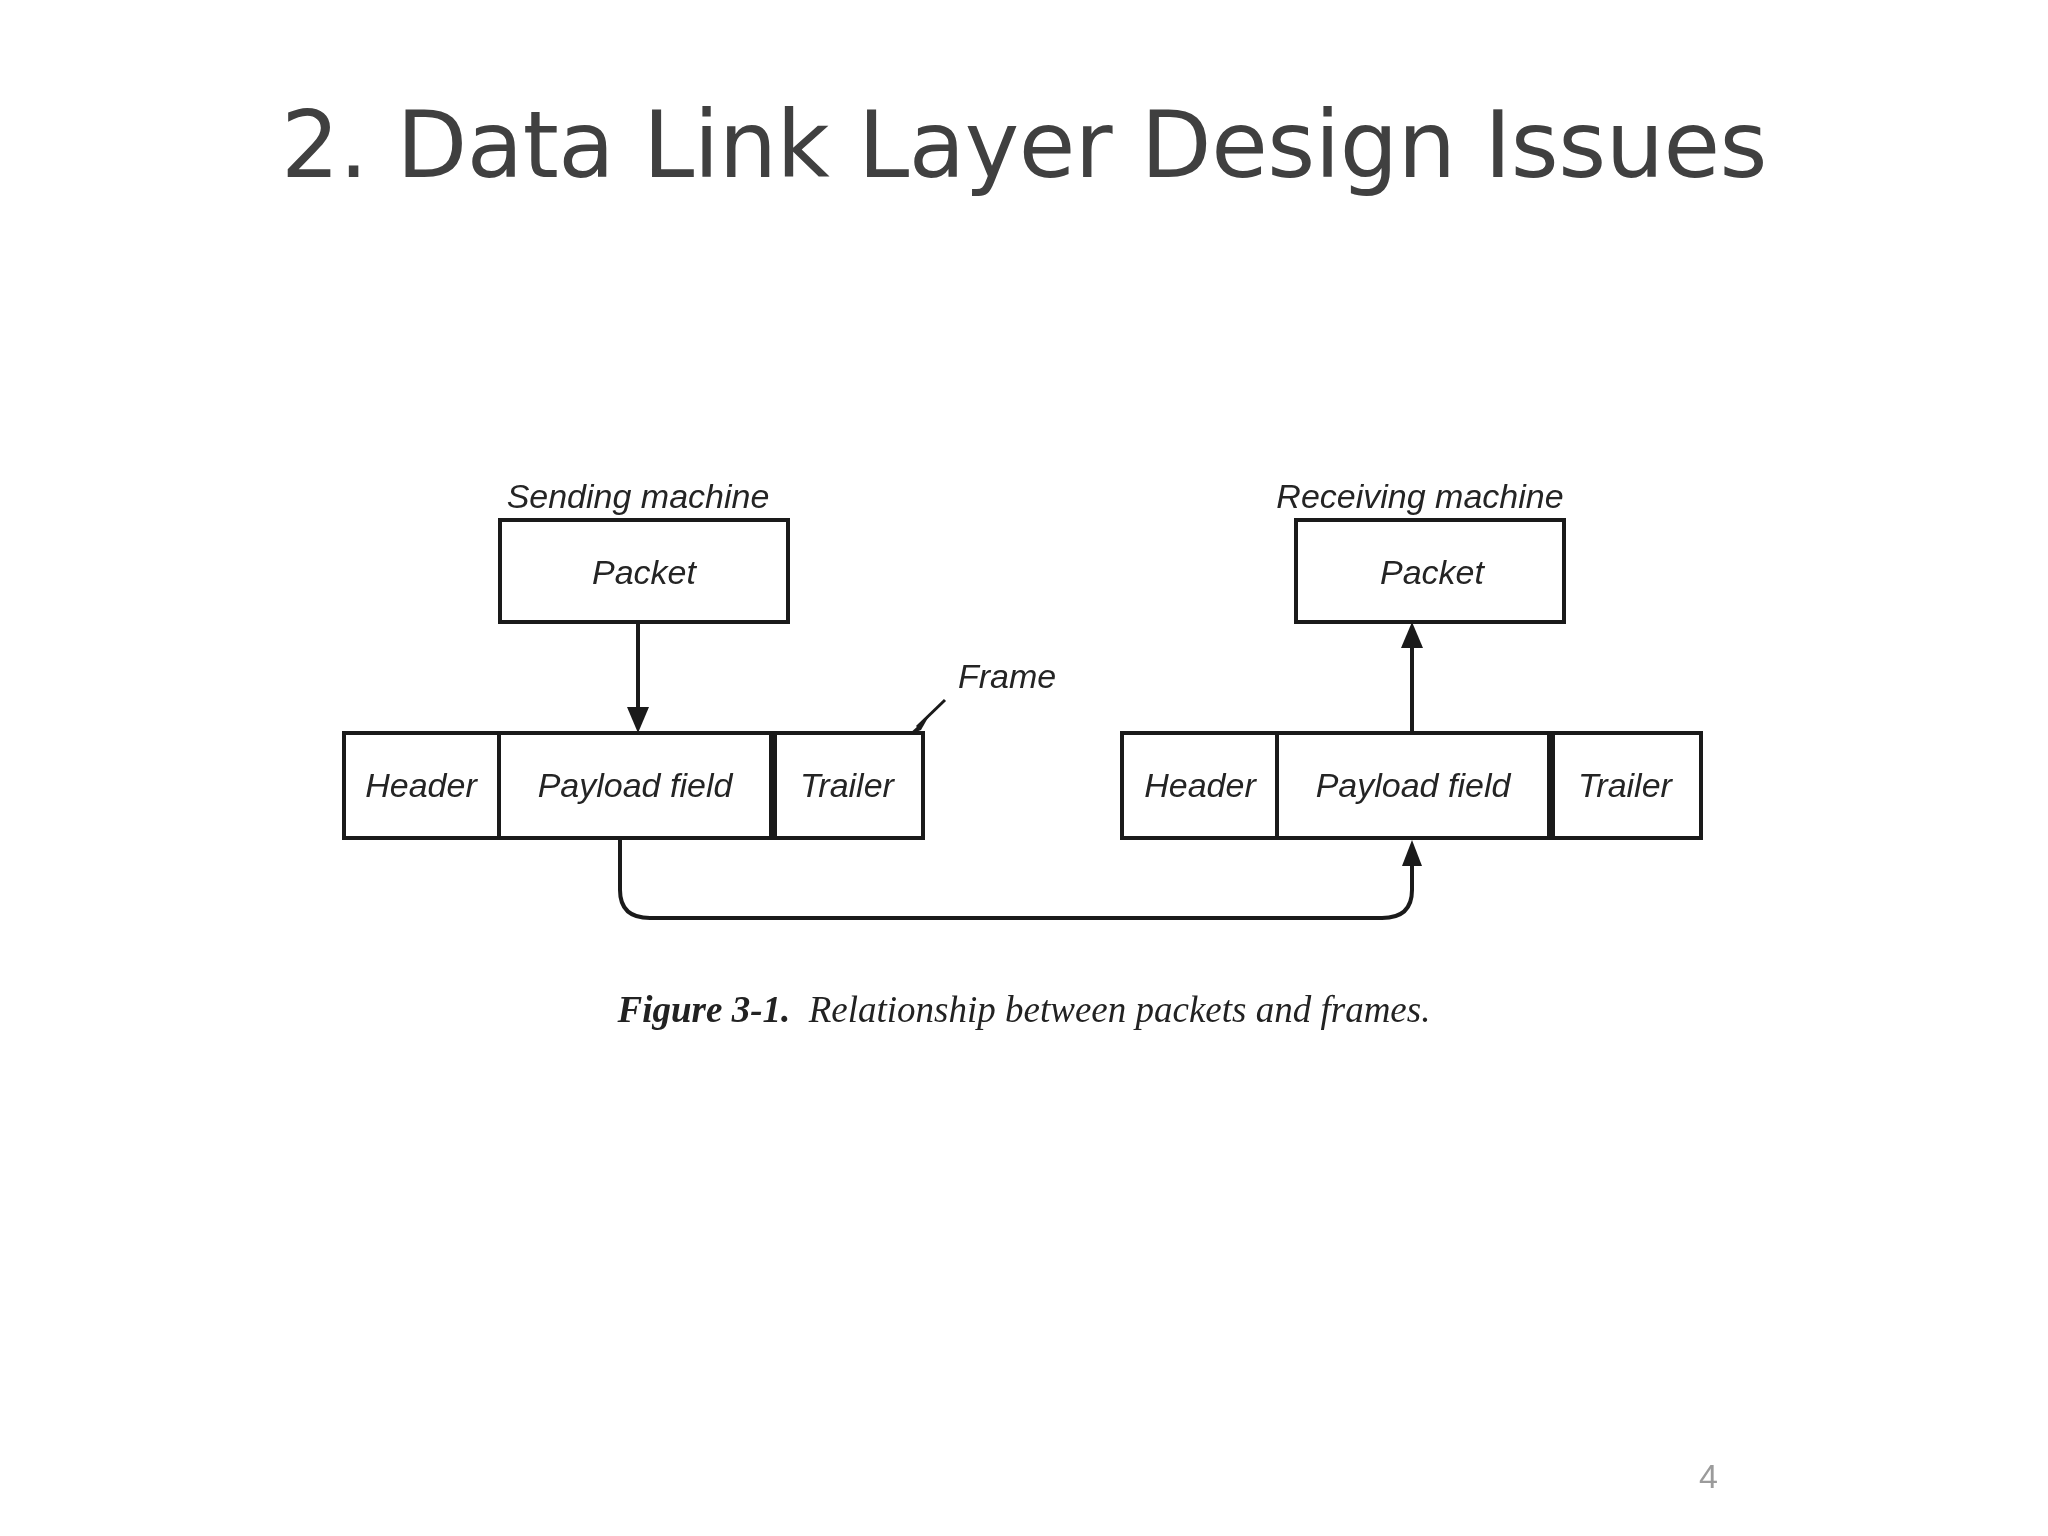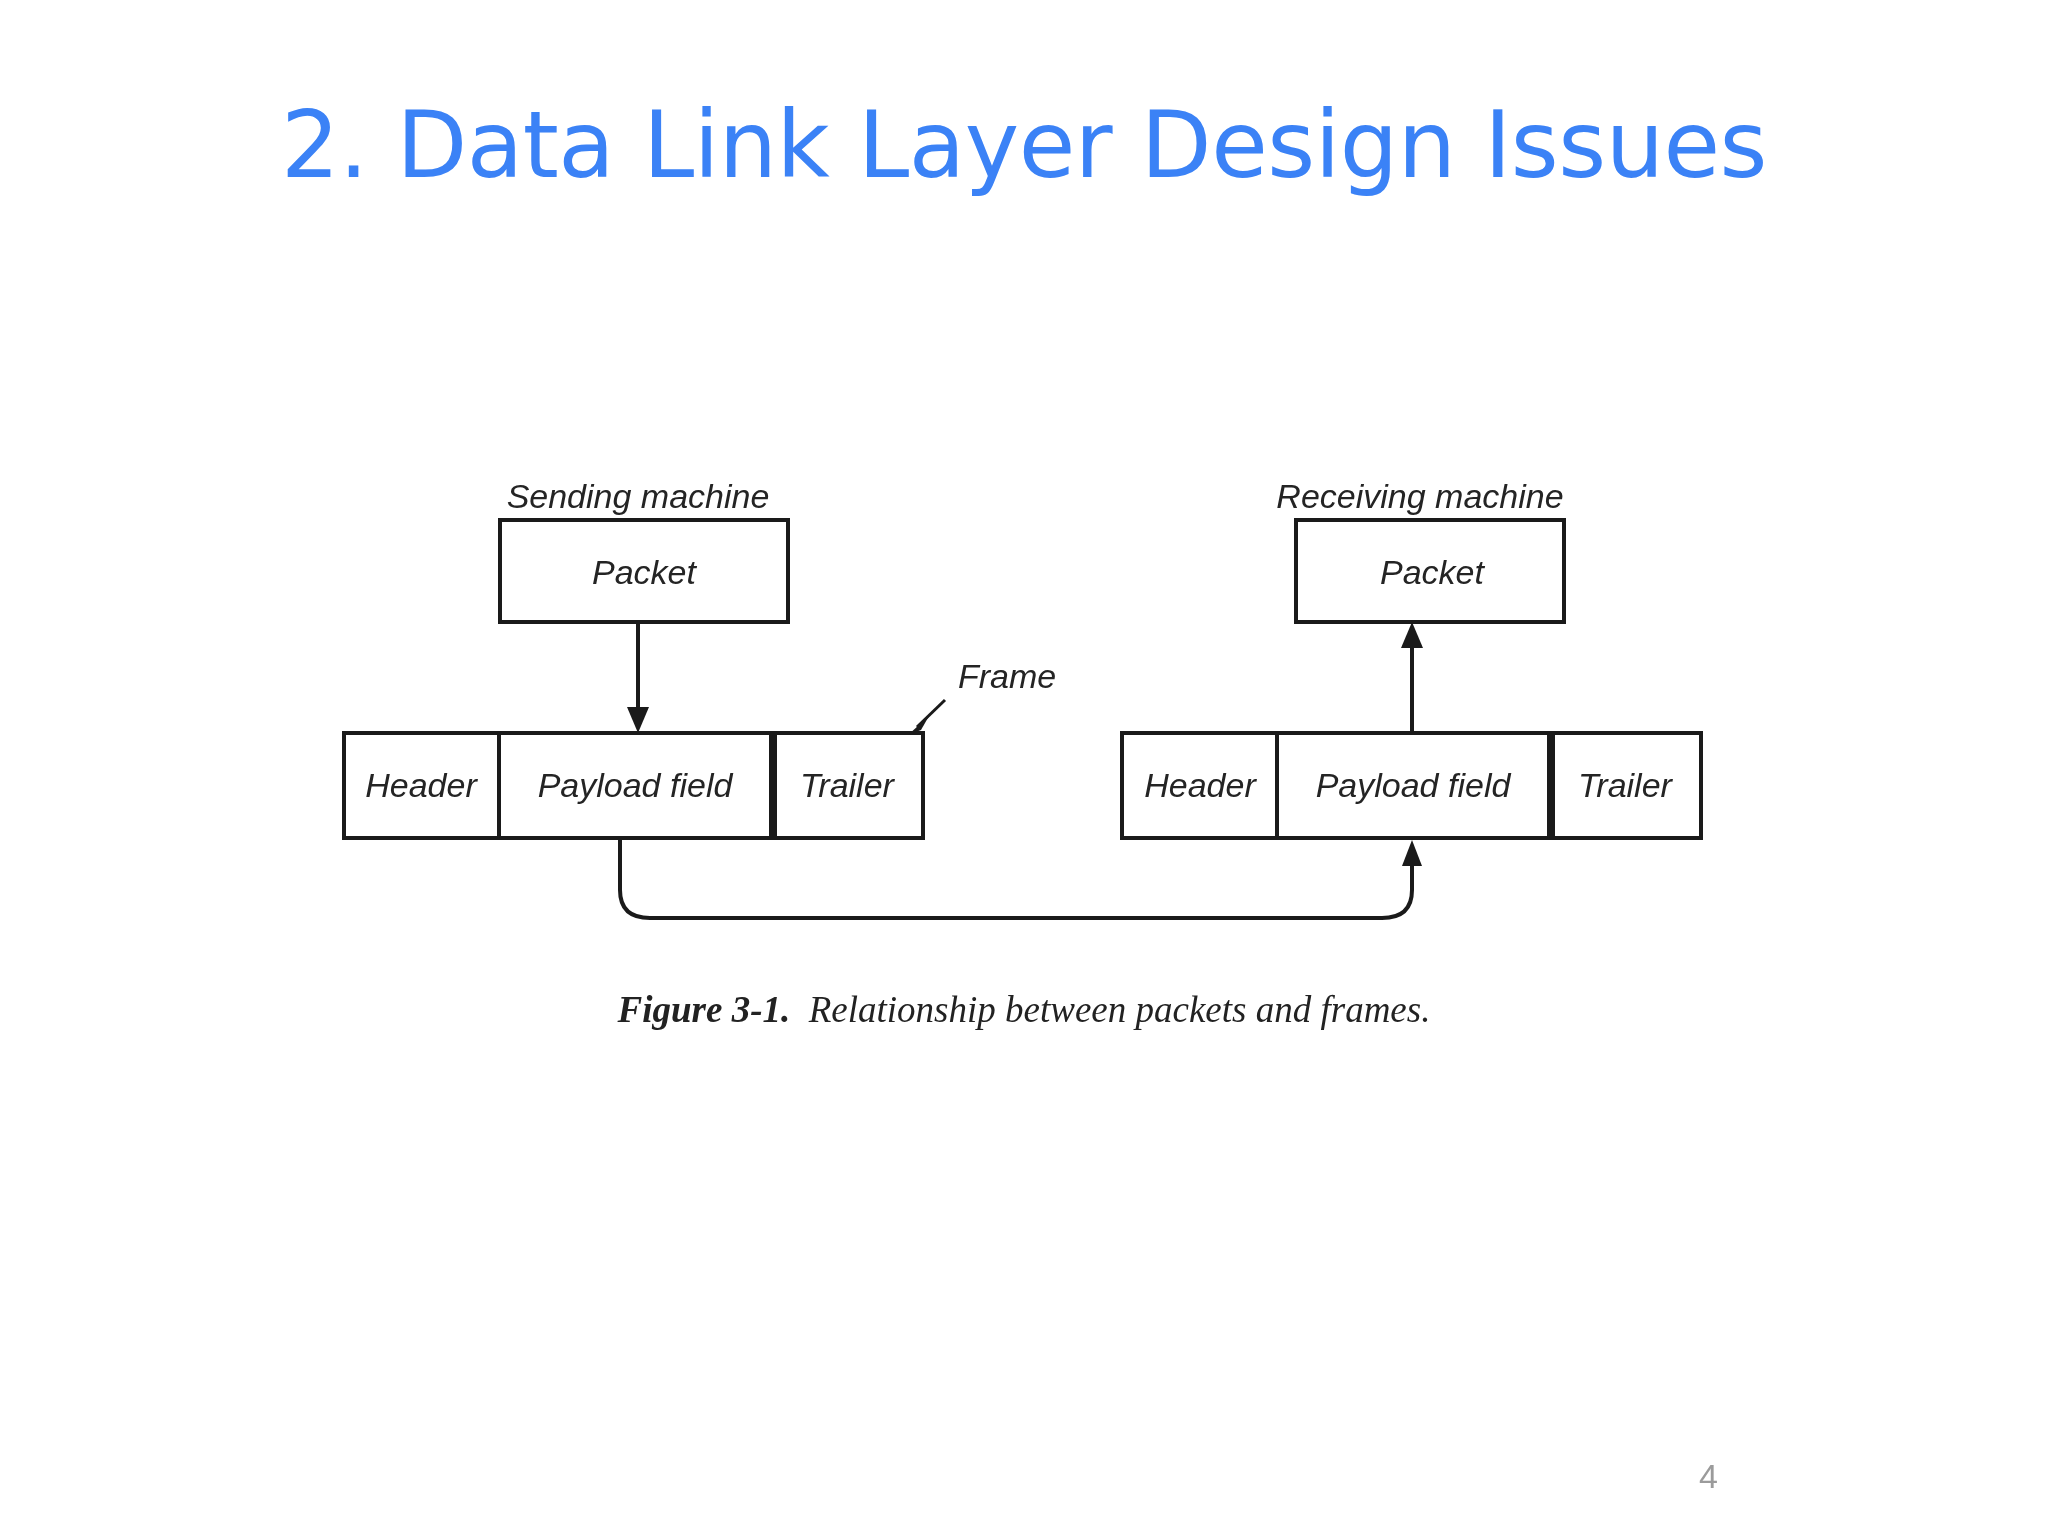--- a/index.html
+++ b/index.html
@@ -21,21 +21,21 @@
     position: absolute;
     left: 0;
     top: 98px;
     width: 2048px;
     text-align: center;
     font-family: "DejaVu Sans", sans-serif;
     font-weight: 400;
     font-size: 92px;
     line-height: 1.05;
     letter-spacing: -0.5px;
-    color: #3b82f6;
+    color: #404040;
     white-space: nowrap;
   }
 
   
   #figure {
     position: absolute;
     left: 0;
     top: 0;
     width: 2048px;
     height: 1100px;

